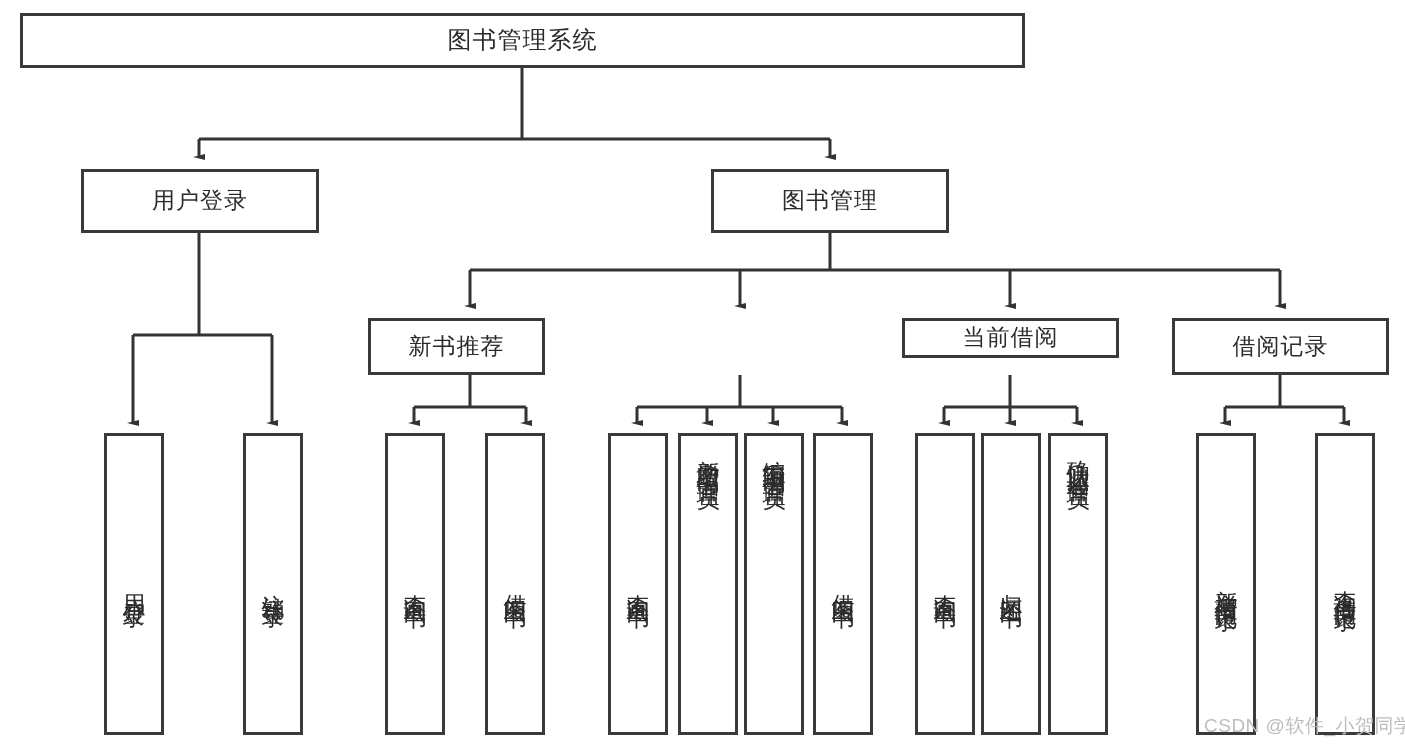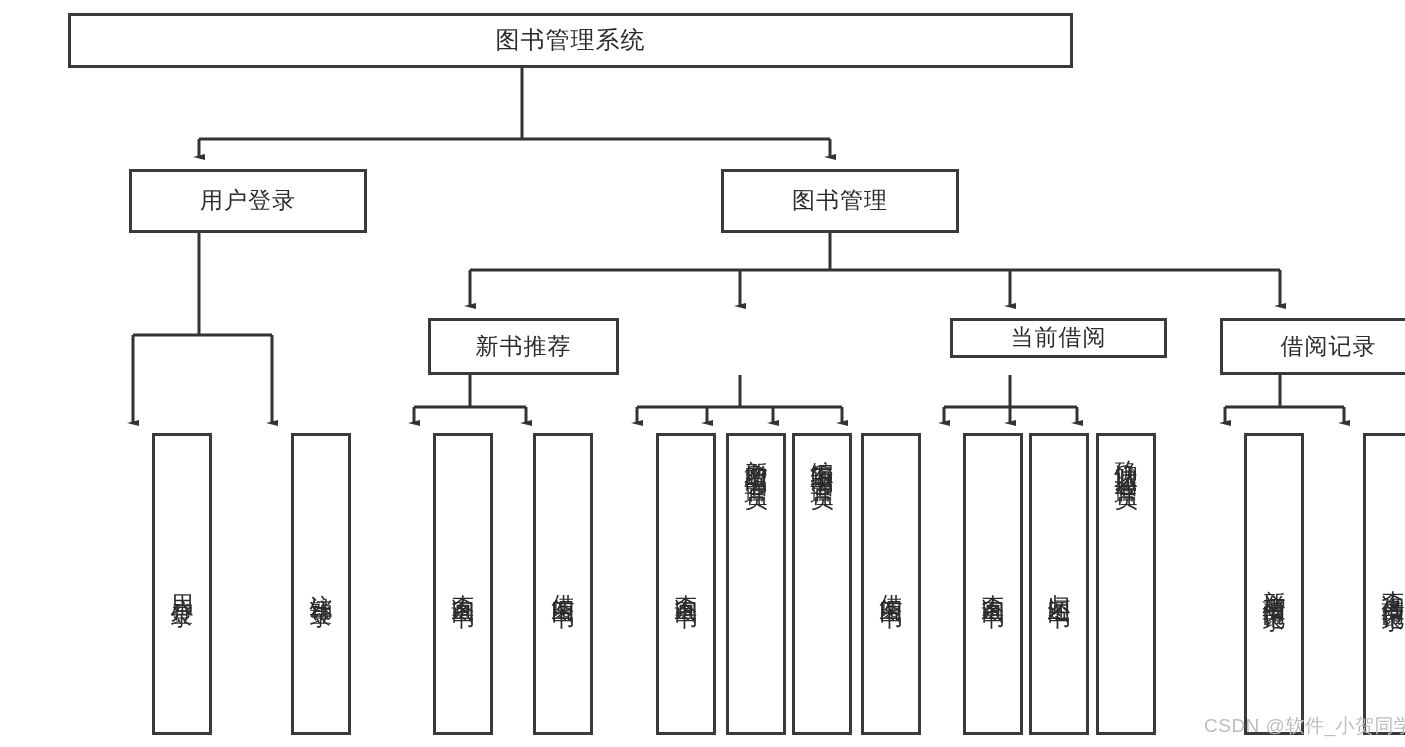--- a/index.html
+++ b/index.html
@@ -12,21 +12,20 @@
 
   .node{
     position:absolute;
     box-sizing:border-box;
     background:#ffffff;
     border:3px solid #3a3a3a;
     display:flex;
     align-items:center;
     justify-content:center;
     color:#222;
-    margin-left:48px;
   }
   .node .lbl{
     font-size:23px;
     line-height:1.18;
     letter-spacing:1px;
     white-space:nowrap;
     color:#2b2b2b;
   }
   .node.root .lbl{font-size:24px;}
   .node.lvl2 .lbl{font-size:23px;}
@@ -118,25 +117,25 @@
     </g>
   </svg>
 
   <div class="node root" style="left:20px;top:13px;width:1005px;height:55px;">
     <span class="lbl">图书管理系统</span>
   </div>
 
   <div class="node lvl2" style="left:81px;top:169px;width:238px;height:64px;">
     <span class="lbl">用户登录</span>
   </div>
-  <div class="node lvl2" style="left:673px;top:169px;width:238px;height:64px;">
+  <div class="node lvl2" style="left:711px;top:169px;width:238px;height:64px;">
     <span class="lbl">图书管理</span>
   </div>
 
-  <div class="node lvl3" style="left:380px;top:318px;width:191px;height:57px;">
+  <div class="node lvl3" style="left:368px;top:318px;width:177px;height:57px;">
     <span class="lbl">新书推荐</span>
   </div>
   <div class="node lvl3" style="left:902px;top:318px;width:217px;height:40px;">
     <span class="lbl">当前借阅</span>
   </div>
   <div class="node lvl3" style="left:1172px;top:318px;width:217px;height:57px;justify-content:center;">
     <span class="lbl">借阅记录</span>
   </div>
 
   <div class="node leaf center" style="left:104px;top:433px;width:60px;height:302px;">

